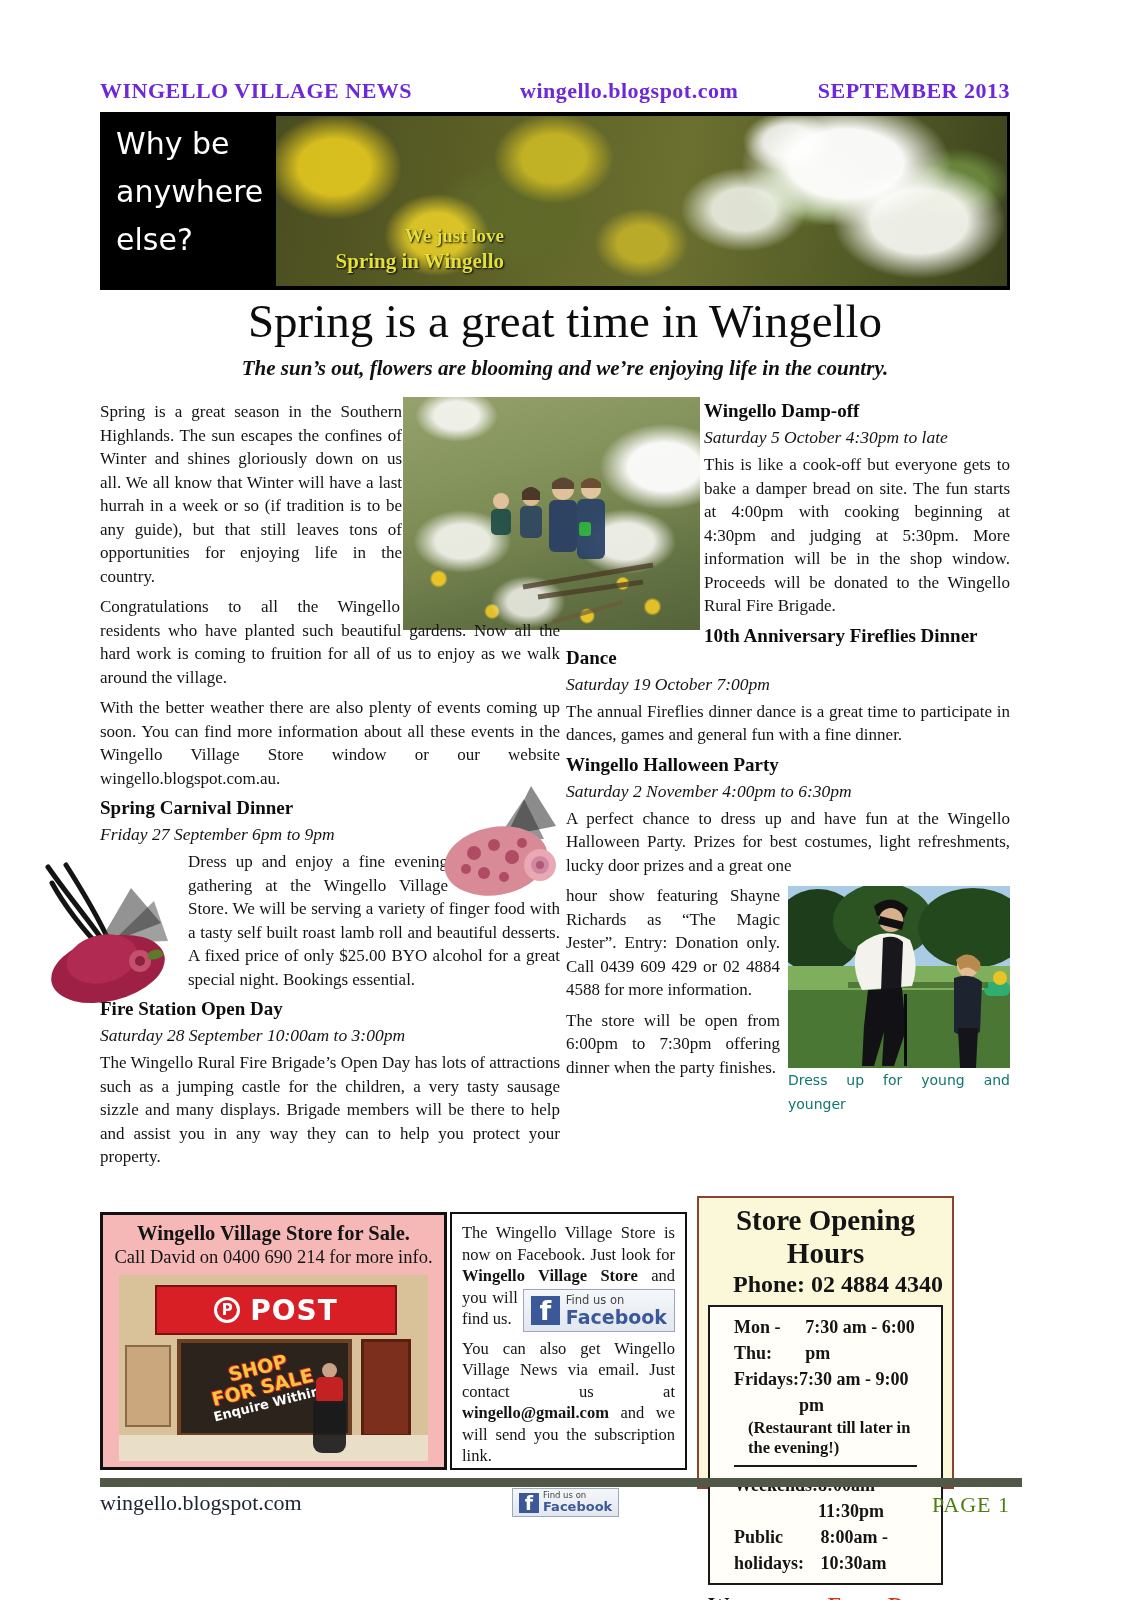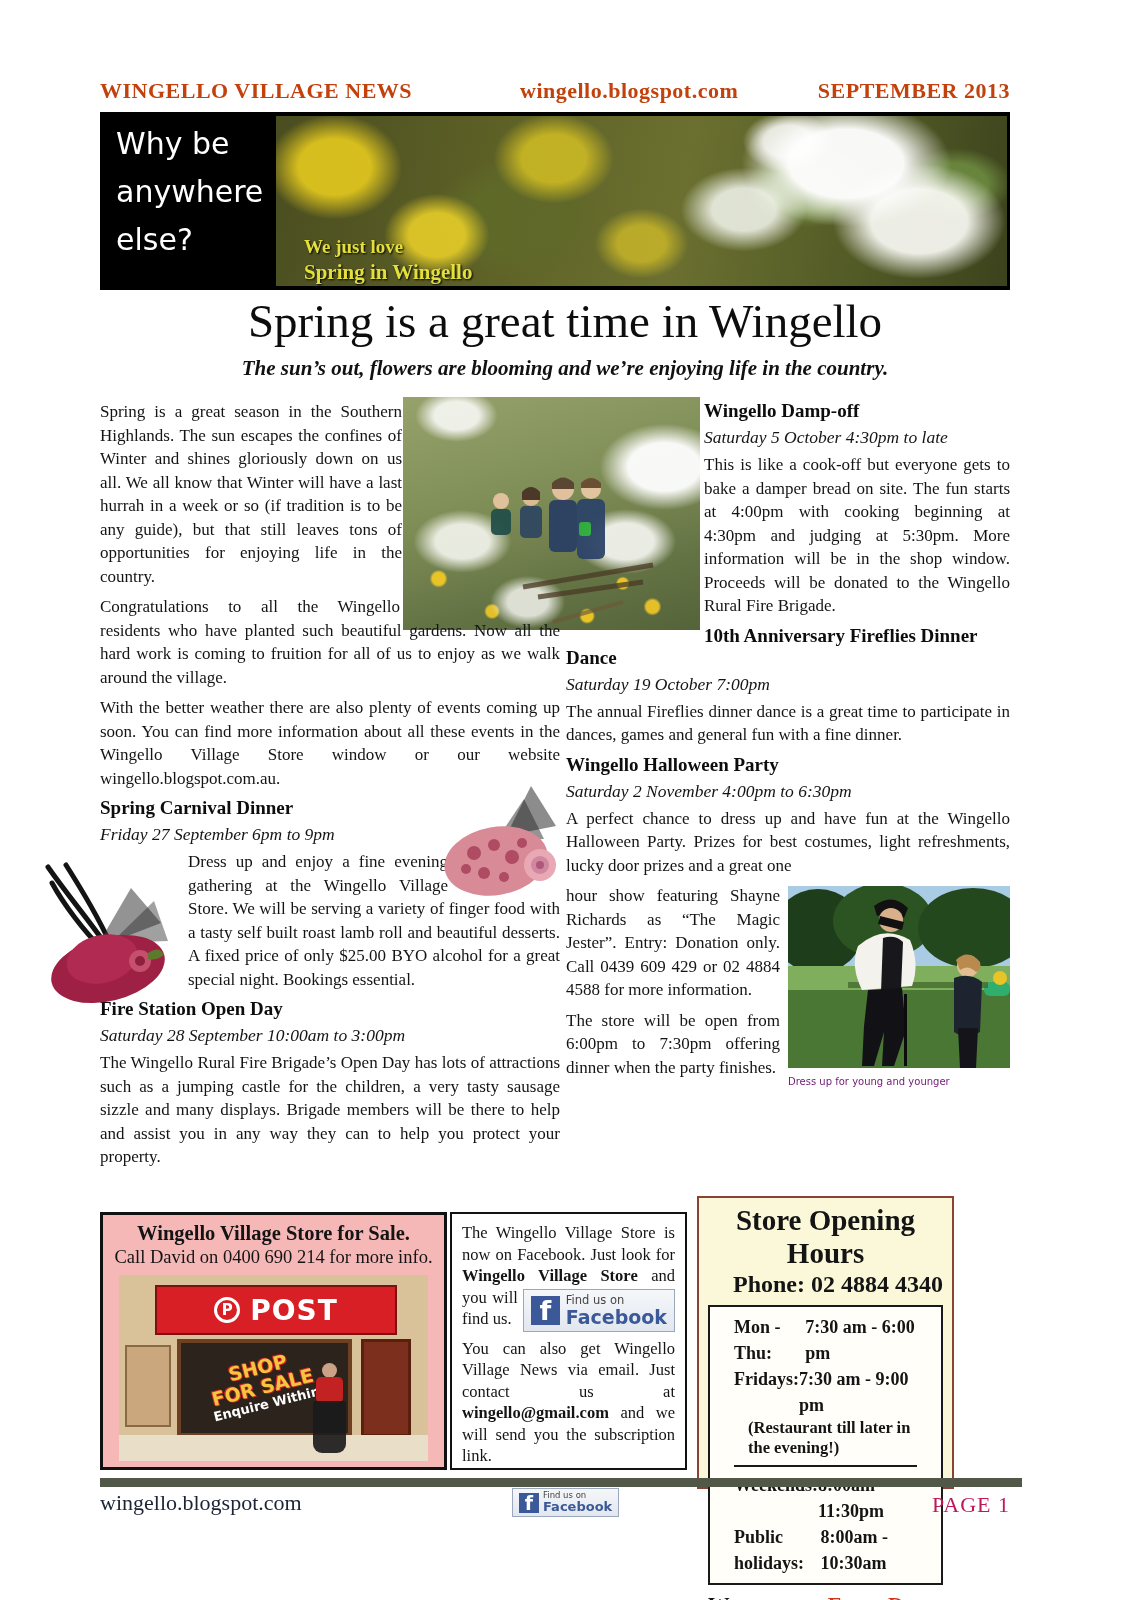--- a/index.html
+++ b/index.html
@@ -2,21 +2,21 @@
 <html><head>
 <meta charset="utf-8">
 <style>
   html,body{margin:0;padding:0;}
   body{
     width:1130px;height:1600px;position:relative;background:#ffffff;
     font-family:"Liberation Serif", serif;color:#141414;overflow:hidden;
   }
   .abs{position:absolute;}
   
-  .hdr{font-size:22px;font-weight:bold;letter-spacing:.5px;color:#c2410c;}
+  .hdr{font-size:22px;font-weight:bold;letter-spacing:.5px;color:#6d28d9;}
   .hdr-site{font-weight:bold;}
   
   .banner{left:100px;top:112px;width:910px;height:178px;background:#000;}
   .banner-tagline{position:absolute;left:16px;top:8px;color:#fff;
     font-family:"DejaVu Sans",sans-serif;font-size:30px;line-height:48px;font-weight:400;}
   .banner-photo{position:absolute;left:176px;top:4px;right:3px;bottom:4px;
     background-color:#2a2d12;
     background-image:
       radial-gradient(ellipse 150px 90px at 78% 28%, rgba(255,255,255,.96) 0 38%, rgba(255,255,255,0) 70%),
       radial-gradient(ellipse 120px 80px at 88% 62%, rgba(250,250,245,.92) 0 40%, rgba(255,255,255,0) 72%),
@@ -24,21 +24,21 @@
       radial-gradient(ellipse 60px 40px at 70% 15%, rgba(255,255,255,.8) 0 40%, rgba(255,255,255,0) 75%),
       radial-gradient(ellipse 80px 50px at 73% 42%, rgba(120,150,70,.9) 0 45%, rgba(0,0,0,0) 80%),
       radial-gradient(ellipse 70px 45px at 93% 40%, rgba(108,138,64,.9) 0 45%, rgba(0,0,0,0) 80%),
       radial-gradient(ellipse 90px 70px at 8% 30%, rgba(222,196,30,.95) 0 40%, rgba(0,0,0,0) 75%),
       radial-gradient(ellipse 70px 55px at 22% 70%, rgba(230,205,40,.9) 0 40%, rgba(0,0,0,0) 75%),
       radial-gradient(ellipse 80px 60px at 38% 25%, rgba(210,190,35,.85) 0 40%, rgba(0,0,0,0) 75%),
       radial-gradient(ellipse 60px 45px at 50% 75%, rgba(205,185,40,.8) 0 40%, rgba(0,0,0,0) 78%),
       radial-gradient(ellipse 100px 70px at 33% 60%, rgba(95,105,40,.9) 0 50%, rgba(0,0,0,0) 85%),
       linear-gradient(100deg,#4a4d20 0%,#5d6126 30%,#6b7030 55%,#525a26 80%,#3c421c 100%);
   }
-  .banner-caption{position:absolute;left:28px;bottom:1px;width:200px;text-align:left;
+  .banner-caption{position:absolute;left:28px;bottom:12px;width:200px;text-align:right;
     color:#e3df3c;font-weight:bold;text-shadow:1px 1px 2px #000;}
   .banner-caption .c1{font-size:19px;line-height:24px;}
   .banner-caption .c2{font-size:21px;line-height:26px;}
   
   .headline{left:0;top:295px;width:1130px;text-align:center;font-size:47px;line-height:52px;color:#0d0d0d;}
   .subhead{left:0;top:356px;width:1130px;text-align:center;font-size:21px;font-weight:bold;font-style:italic;color:#111;}
   
   .col{font-size:17px;line-height:23.5px;}
   .leftcol{left:100px;top:400px;width:460px;}
   .rightcol{left:566px;top:400px;width:444px;}
@@ -63,21 +63,21 @@
       radial-gradient(circle 9px at 84% 90%, #e3c02a 0 70%, rgba(0,0,0,0) 100%),
       radial-gradient(circle 7px at 74% 80%, #e8c427 0 70%, rgba(0,0,0,0) 100%),
       linear-gradient(165deg,#96a26c 0%,#7d8c55 45%,#647344 75%,#55633a 100%);}
   .kids-photo svg{position:absolute;left:0;top:0;}
   
   .hat-left{left:36px;top:853px;width:152px;height:152px;}
   .hat-right{left:436px;top:781px;width:132px;height:124px;}
   
   .jester-wrap{float:right;width:222px;margin:2px 0 2px 8px;}
   .jester-img{width:222px;height:182px;display:block;}
-  .jester-caption{font-family:"DejaVu Sans",sans-serif;font-size:10px;color:#701a75;
+  .jester-caption{font-family:"DejaVu Sans",sans-serif;font-size:14px;color:#0f766e;
     line-height:18px;}
   .narrowp{width:214px;}
   
   .salebox{left:100px;top:1212px;width:347px;height:258px;background:#f6b7b7;border:3px solid #111;box-sizing:border-box;text-align:center;}
   .sale-title{font-size:20.5px;font-weight:bold;margin-top:7px;}
   .sale-sub{font-size:18.5px;margin-top:2px;}
   .sale-photo{position:relative;width:309px;height:186px;margin:7px auto 0;background:#d9c29a;overflow:hidden;}
   .fbbox{left:450px;top:1212px;width:237px;height:258px;background:#fff;border:2.5px solid #111;box-sizing:border-box;
     padding:8px 10px;font-size:16.5px;line-height:21.5px;text-align:justify;}
   .fbbox p{margin:0 0 8px 0;}
@@ -93,21 +93,21 @@
   .hours-phone{font-size:24px;text-align:right;line-height:29px;}
   .hours-table{background:#fffef8;border:2px solid #1a1a1a;margin-top:6px;padding:7px 24px;font-size:18px;}
   .hrow{display:flex;justify-content:space-between;line-height:26px;}
   .hnote{font-size:16.5px;line-height:20px;padding-left:14px;}
   .hdiv{border-top:2px solid #1a1a1a;margin:7px 0 5px;}
   .openline{font-size:21.5px;line-height:25px;margin-top:8px;}
   .openline .ed{color:#d0361b;}
   
   .footbar{left:100px;top:1478px;width:922px;height:9px;background:#515847;}
   .foot-site{left:100px;top:1490px;font-size:22px;color:#1c2333;}
-  .foot-page{left:710px;top:1492px;width:300px;text-align:right;font-size:22px;color:#be185d;letter-spacing:1px;}
+  .foot-page{left:710px;top:1492px;width:300px;text-align:right;font-size:22px;color:#4d7c0f;letter-spacing:1px;}
   .fb-badge-sm{left:512px;top:1488px;display:flex;align-items:center;gap:4px;background:linear-gradient(#f5f7fa,#e2e7ef);
     border:1px solid #9aa7bd;padding:2px 6px;}
   .fb-f-sm{width:20px;height:20px;background:#3b5998;color:#fff;font-family:"DejaVu Sans",sans-serif;
     font-weight:bold;font-size:19px;line-height:21px;text-align:center;overflow:hidden;}
   .fb-t1-sm{font-family:"DejaVu Sans",sans-serif;font-size:8.5px;color:#444;line-height:9px;}
   .fb-t2-sm{font-family:"DejaVu Sans",sans-serif;font-size:13px;font-weight:bold;color:#3b5998;line-height:14px;}
   
   .post-band{position:absolute;left:36px;top:10px;width:238px;height:46px;background:#d81f26;border:2px solid #7c1014;
     display:flex;align-items:center;justify-content:center;gap:10px;}
   .post-logo{width:26px;height:26px;border:3px solid #fff;border-radius:50%;box-sizing:border-box;

